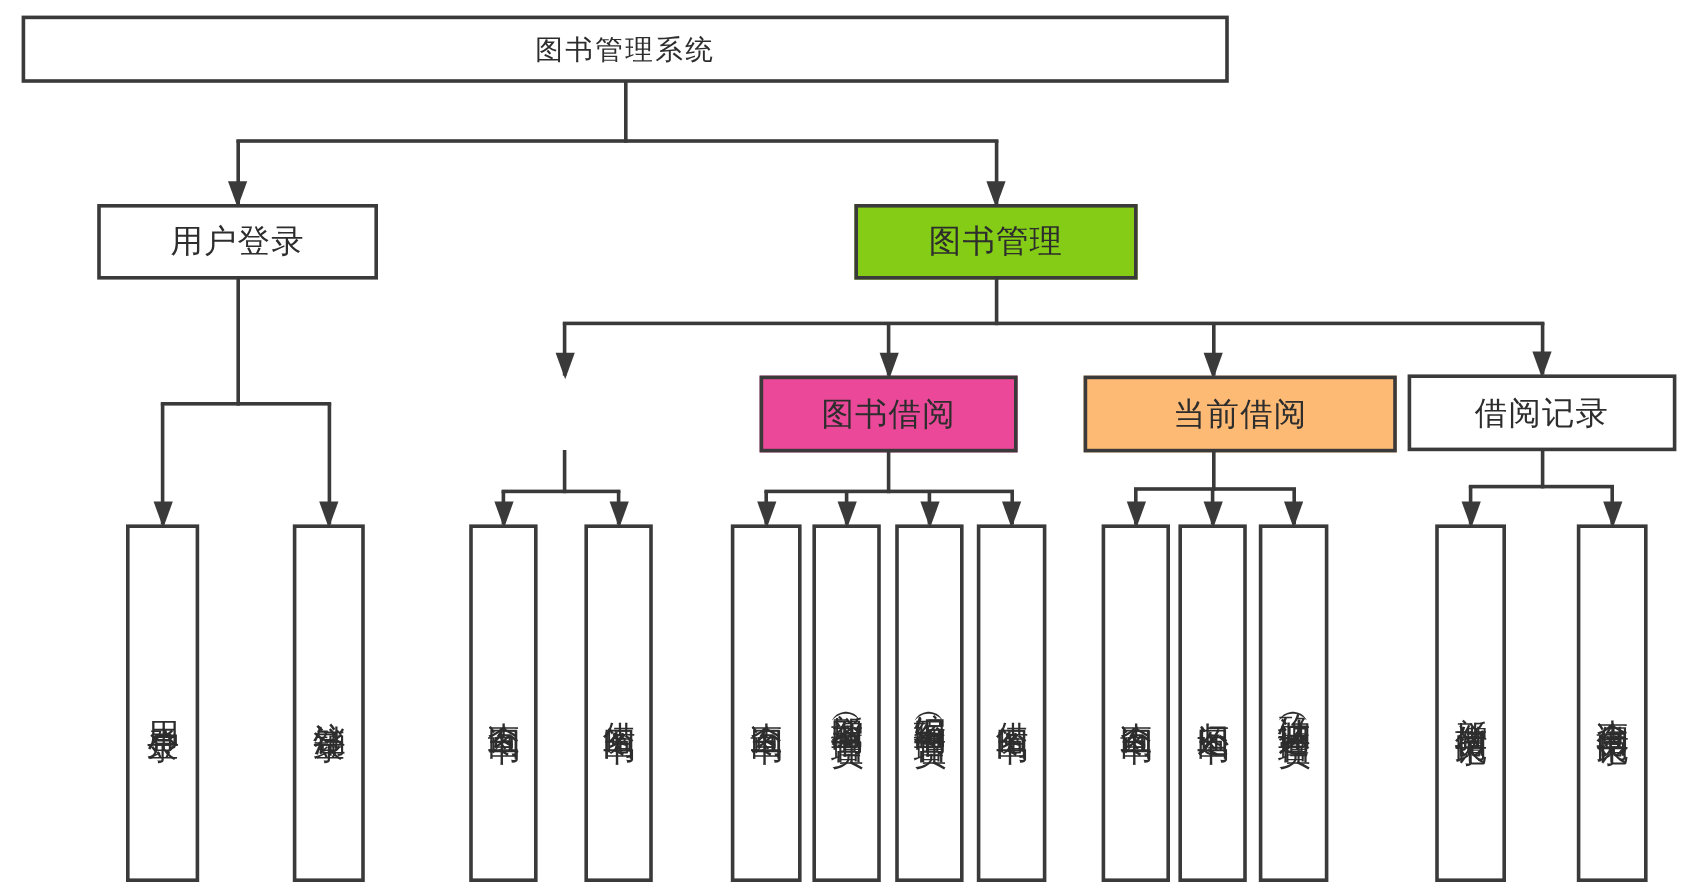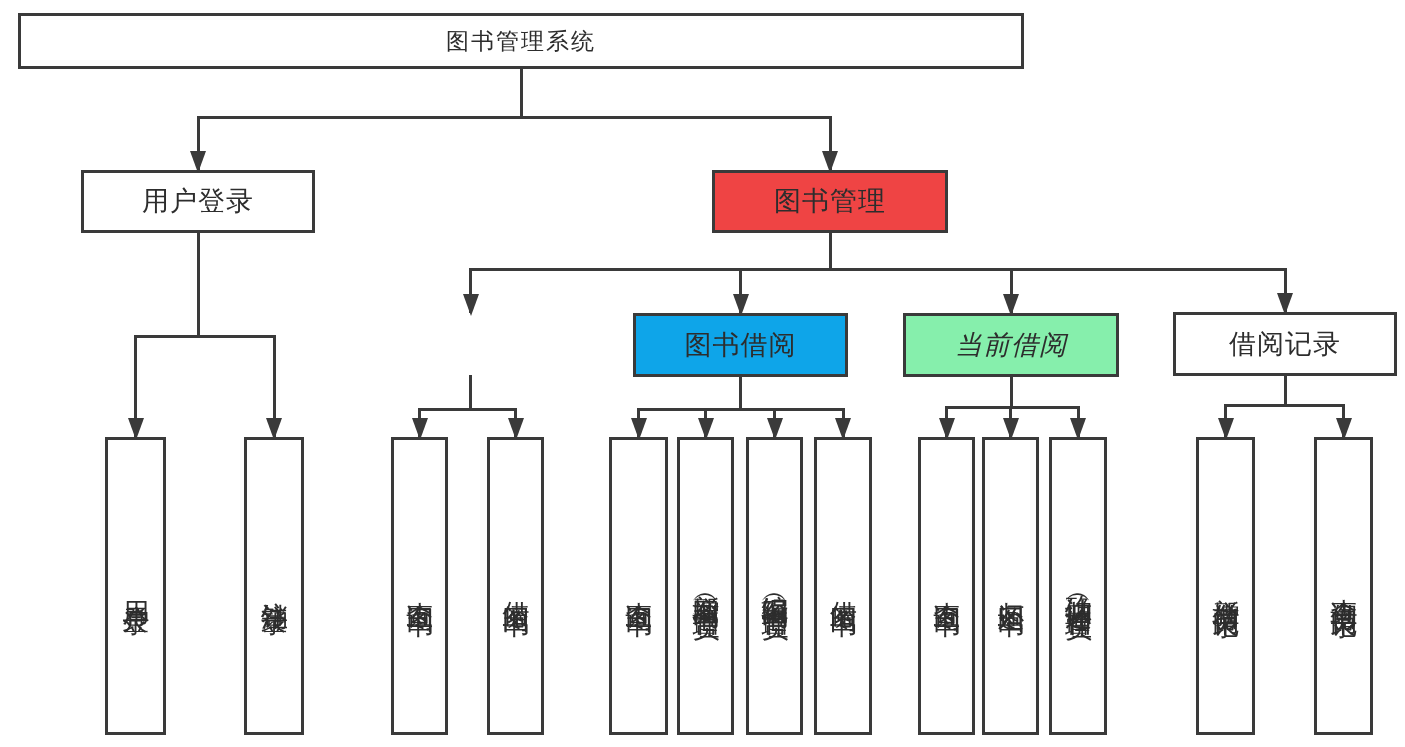--- a/index.html
+++ b/index.html
@@ -53,23 +53,23 @@
     opacity: 0.85;
     white-space: nowrap;
   }
 </style>
 </head>
 <body>
 
 <div id="canvas" style="background: rgb(255, 255, 255);">
 <div class="box h root" style="left: 18px; top: 13px; width: 1006px; height: 56px; border-color: rgb(58, 58, 58); color: rgb(45, 45, 45); background: rgb(255, 255, 255);">图书管理系统</div>
     <div class="box h" style="left: 81px; top: 170px; width: 234px; height: 63px; border-color: rgb(58, 58, 58); color: rgb(45, 45, 45); background: rgb(255, 255, 255);">用户登录</div>
-    <div class="box h" style="left: 712px; top: 170px; width: 236px; height: 63px; border-color: rgb(58, 58, 58); color: rgb(45, 45, 45); background: #ef4444;">图书管理</div>
-    <div class="box h" style="left: 633px; top: 313px; width: 215px; height: 64px; border-color: rgb(58, 58, 58); color: rgb(45, 45, 45); background: #0ea5e9;">图书借阅</div>
-    <div class="box h" style="left: 903px; top: 313px; width: 216px; height: 64px; border-color: rgb(58, 58, 58); color: rgb(45, 45, 45); background: #86efac; font-style: italic;">当前借阅</div>
+    <div class="box h" style="left: 712px; top: 170px; width: 236px; height: 63px; border-color: rgb(58, 58, 58); color: rgb(45, 45, 45); background: #84cc16;">图书管理</div>
+    <div class="box h" style="left: 633px; top: 313px; width: 215px; height: 64px; border-color: rgb(58, 58, 58); color: rgb(45, 45, 45); background: #ec4899;">图书借阅</div>
+    <div class="box h" style="left: 903px; top: 313px; width: 261px; height: 64px; border-color: rgb(58, 58, 58); color: rgb(45, 45, 45); background: #fdba74;">当前借阅</div>
     <div class="box h" style="left: 1173px; top: 312px; width: 224px; height: 64px; border-color: rgb(58, 58, 58); color: rgb(45, 45, 45); background: rgb(255, 255, 255);">借阅记录</div>
     <div class="box v" style="left: 105px; top: 437px; width: 61px; height: 298px; border-color: rgb(58, 58, 58); color: rgb(45, 45, 45); background: rgb(255, 255, 255);">用户登录</div>
     <div class="box v" style="left: 244px; top: 437px; width: 60px; height: 298px; border-color: rgb(58, 58, 58); color: rgb(45, 45, 45); background: rgb(255, 255, 255);">注销登录</div>
     <div class="box v" style="left: 391px; top: 437px; width: 57px; height: 298px; border-color: rgb(58, 58, 58); color: rgb(45, 45, 45); background: rgb(255, 255, 255);">查询图书</div>
     <div class="box v" style="left: 487px; top: 437px; width: 57px; height: 298px; border-color: rgb(58, 58, 58); color: rgb(45, 45, 45); background: rgb(255, 255, 255);">借阅图书</div>
     <div class="box v" style="left: 609px; top: 437px; width: 59px; height: 298px; border-color: rgb(58, 58, 58); color: rgb(45, 45, 45); background: rgb(255, 255, 255);">查询图书</div>
     <div class="box v" style="left: 677px; top: 437px; width: 57px; height: 298px; border-color: rgb(58, 58, 58); color: rgb(45, 45, 45); background: rgb(255, 255, 255);">新增图书（管理员）</div>
     <div class="box v" style="left: 746px; top: 437px; width: 57px; height: 298px; border-color: rgb(58, 58, 58); color: rgb(45, 45, 45); background: rgb(255, 255, 255);">编辑图书（管理员）</div>
     <div class="box v" style="left: 814px; top: 437px; width: 58px; height: 298px; border-color: rgb(58, 58, 58); color: rgb(45, 45, 45); background: rgb(255, 255, 255);">借阅图书</div>
     <div class="box v" style="left: 918px; top: 437px; width: 57px; height: 298px; border-color: rgb(58, 58, 58); color: rgb(45, 45, 45); background: rgb(255, 255, 255);">查询图书</div>

